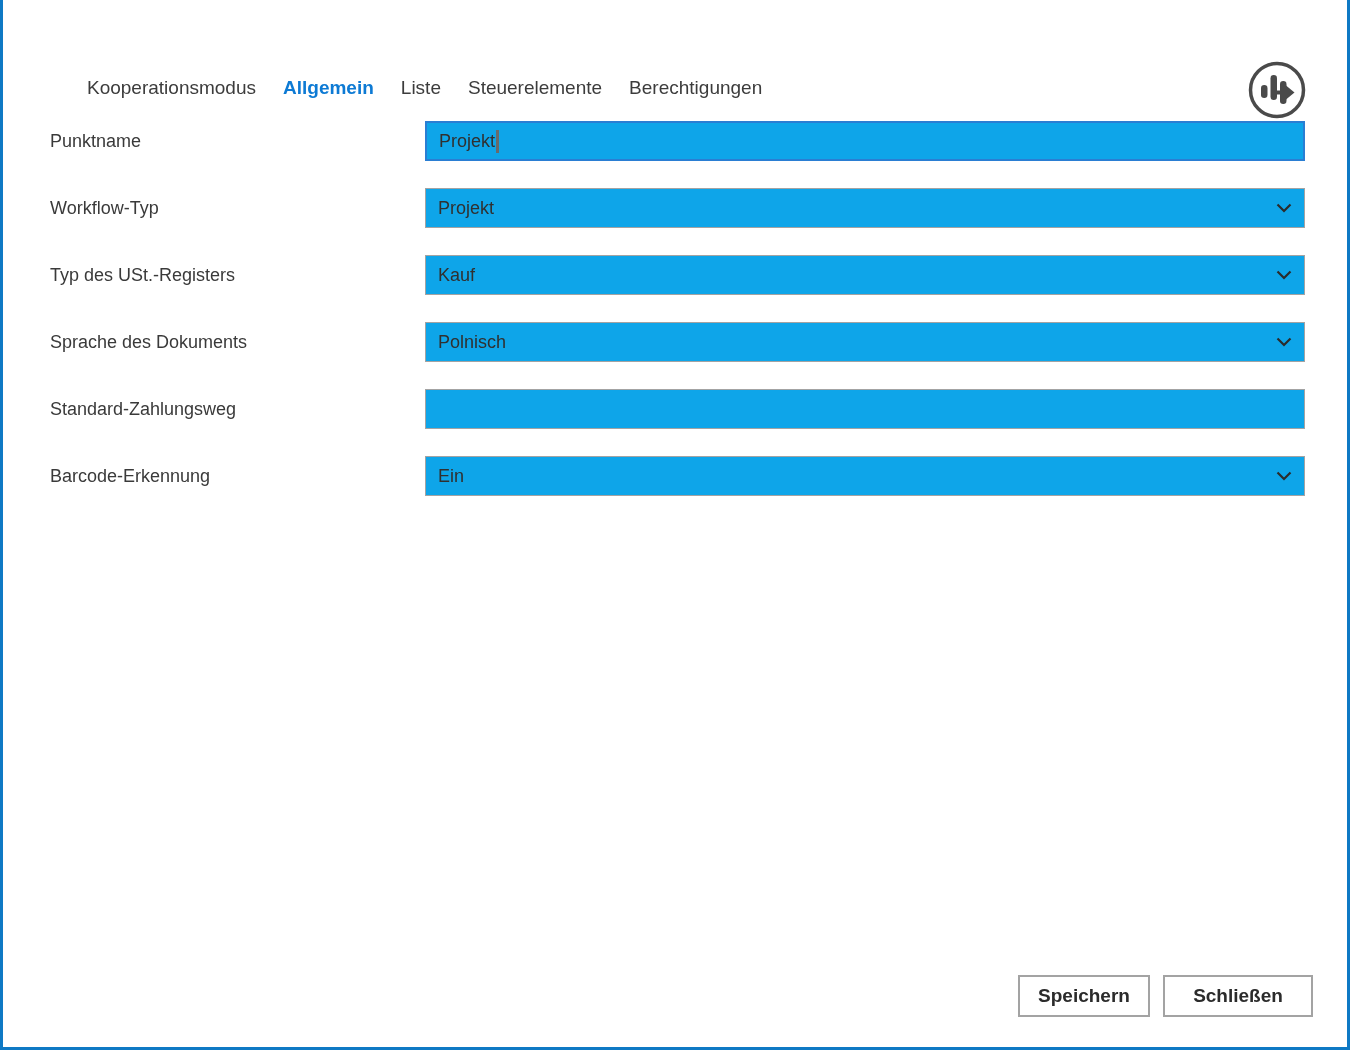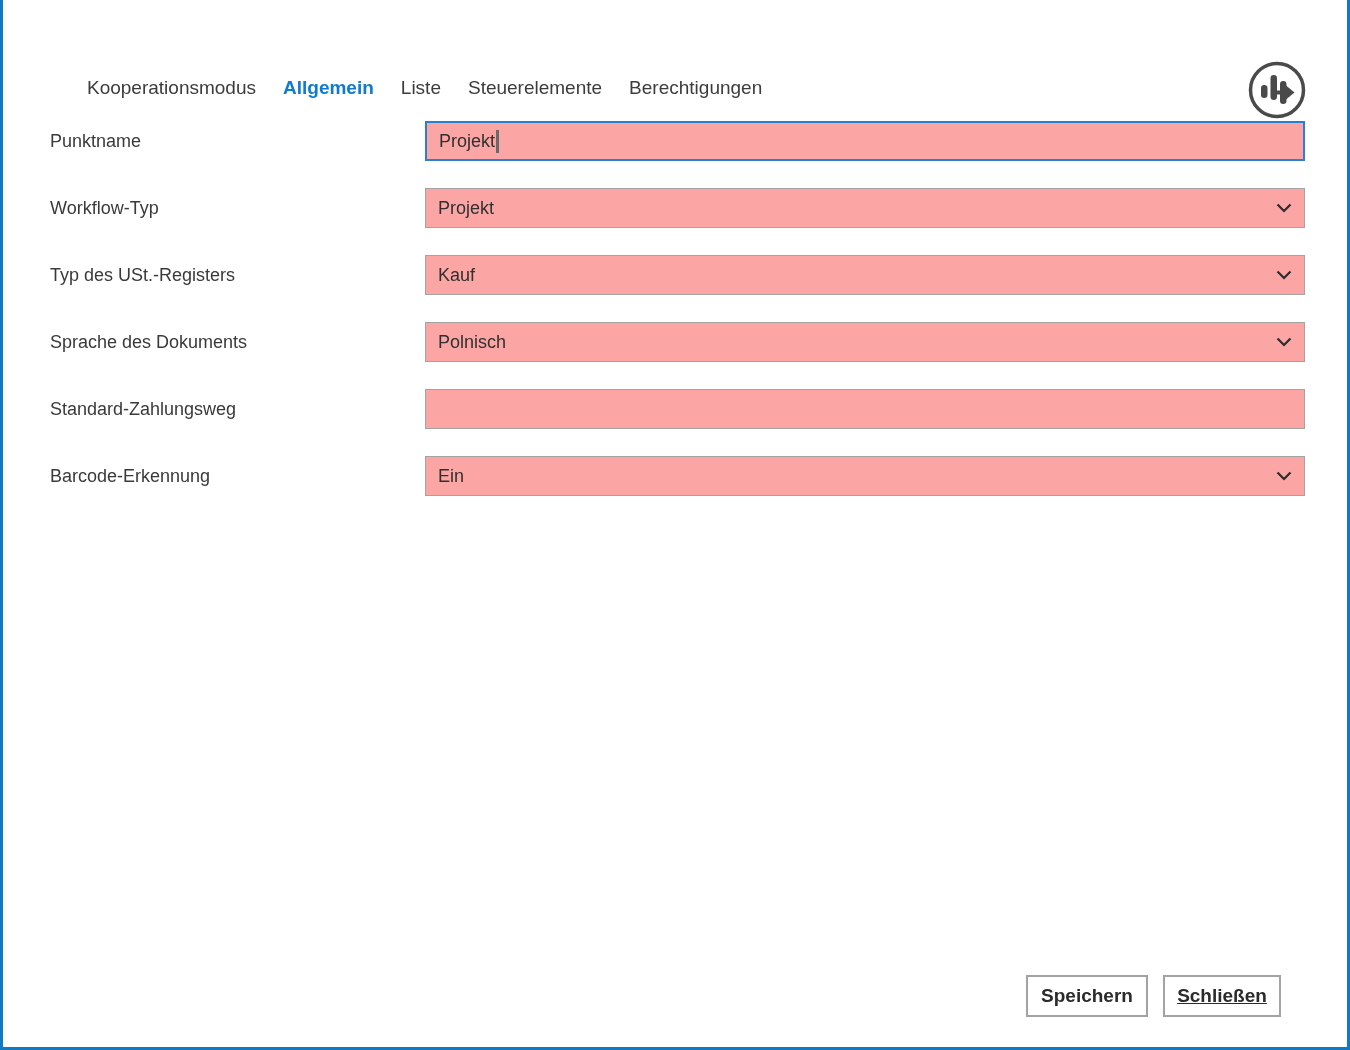--- a/index.html
+++ b/index.html
@@ -61,21 +61,21 @@
   .form { position: absolute; top: 121px; left: 0; right: 0; }
   .form-row { position: relative; height: 40px; margin-bottom: 27px; }
   .form-label {
     position: absolute; left: 47px; top: 0; height: 40px;
     display: flex; align-items: center;
     font-size: 18px; color: #3a3a3a; white-space: nowrap;
   }
   .field {
     position: absolute; left: 422px; top: 0;
     width: 880px; height: 40px;
-    background: #fca5a5;
+    background: #0ea5e9;
     border: 1px solid #a3a3a3;
     display: flex; align-items: center;
     padding-left: 12px; padding-right: 34px;
     font-size: 18px; color: #303030;
     cursor: text;
   }
   .field.focused { border: 2px solid #2a7ed3; }
   .field.select { cursor: default; }
   .caret {
     display: inline-block; width: 3px; height: 23px;
@@ -89,22 +89,22 @@
 
   
   .footer-btn {
     position: absolute; top: 975px; height: 42px;
     background: #ffffff; border: 2px solid #a3a3a3;
     font-family: "Liberation Sans", sans-serif;
     font-size: 19px; font-weight: 600; color: #2b2b2b;
     display: flex; align-items: center; justify-content: center;
     cursor: pointer;
   }
-  .btn-save { left: 1015px; width: 122px; margin-left: 8px; }
-  .btn-close { left: 1160px; width: 118px; text-decoration: underline; }
+  .btn-save { left: 1015px; width: 132px; }
+  .btn-close { left: 1160px; width: 150px; }
 </style>
 </head>
 <body>
 
 <div class="window">
 
 
   <div class="tabbar">
     <span class="tab">Kooperationsmodus</span>
     <span class="tab active">Allgemein</span>

